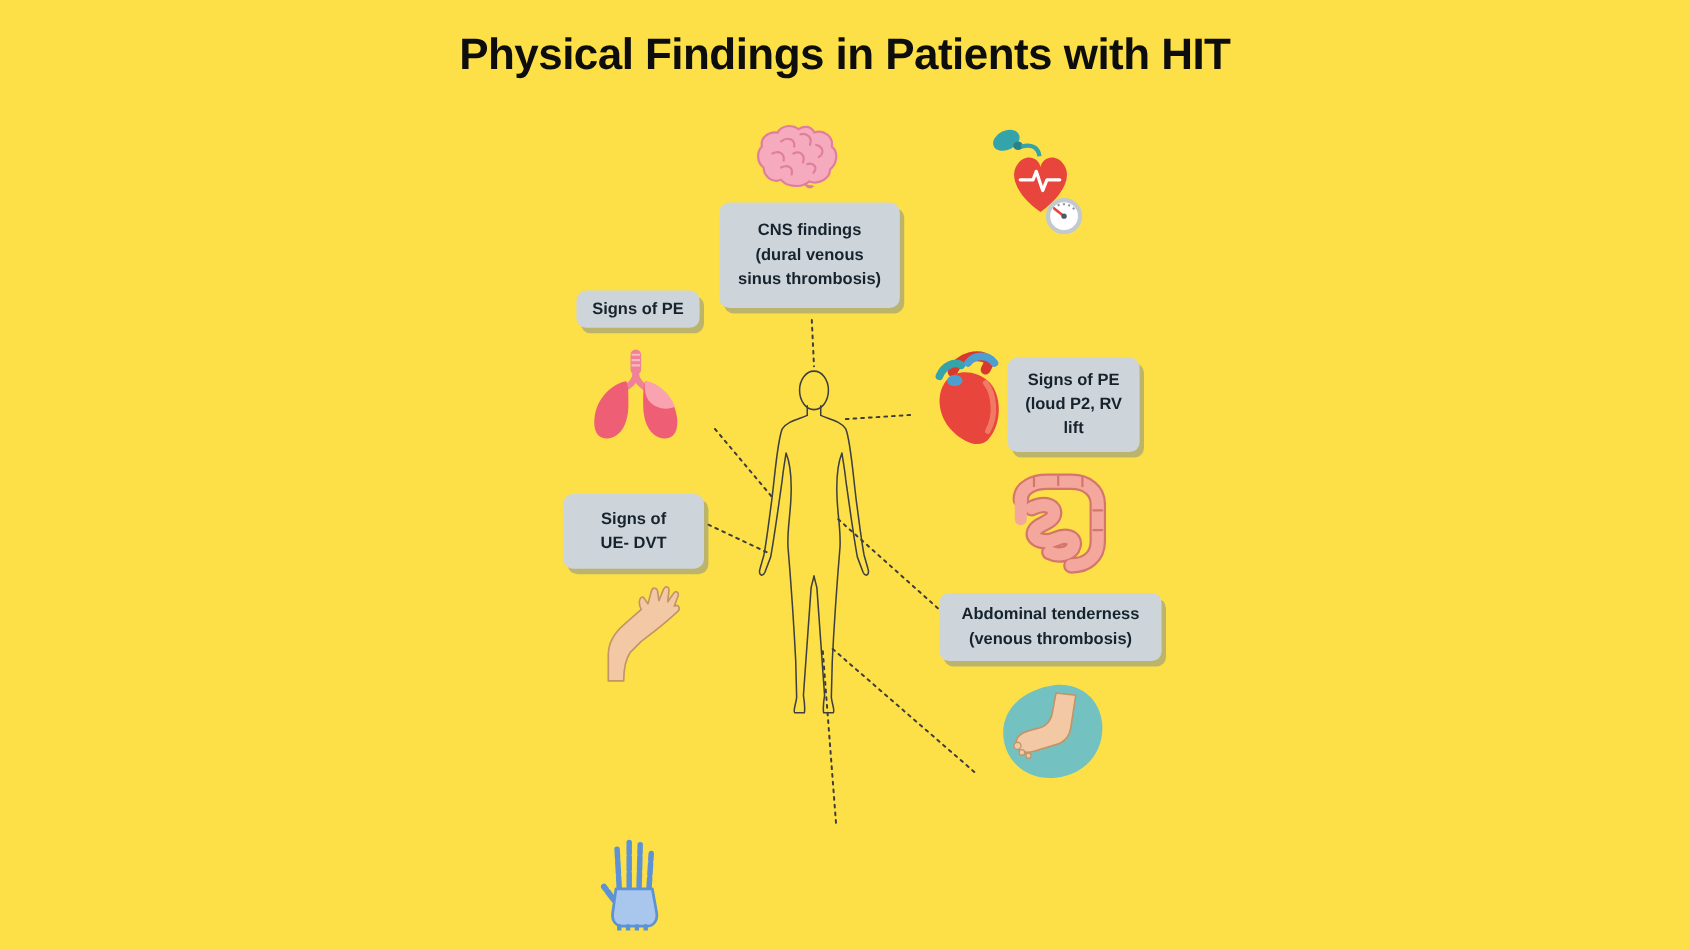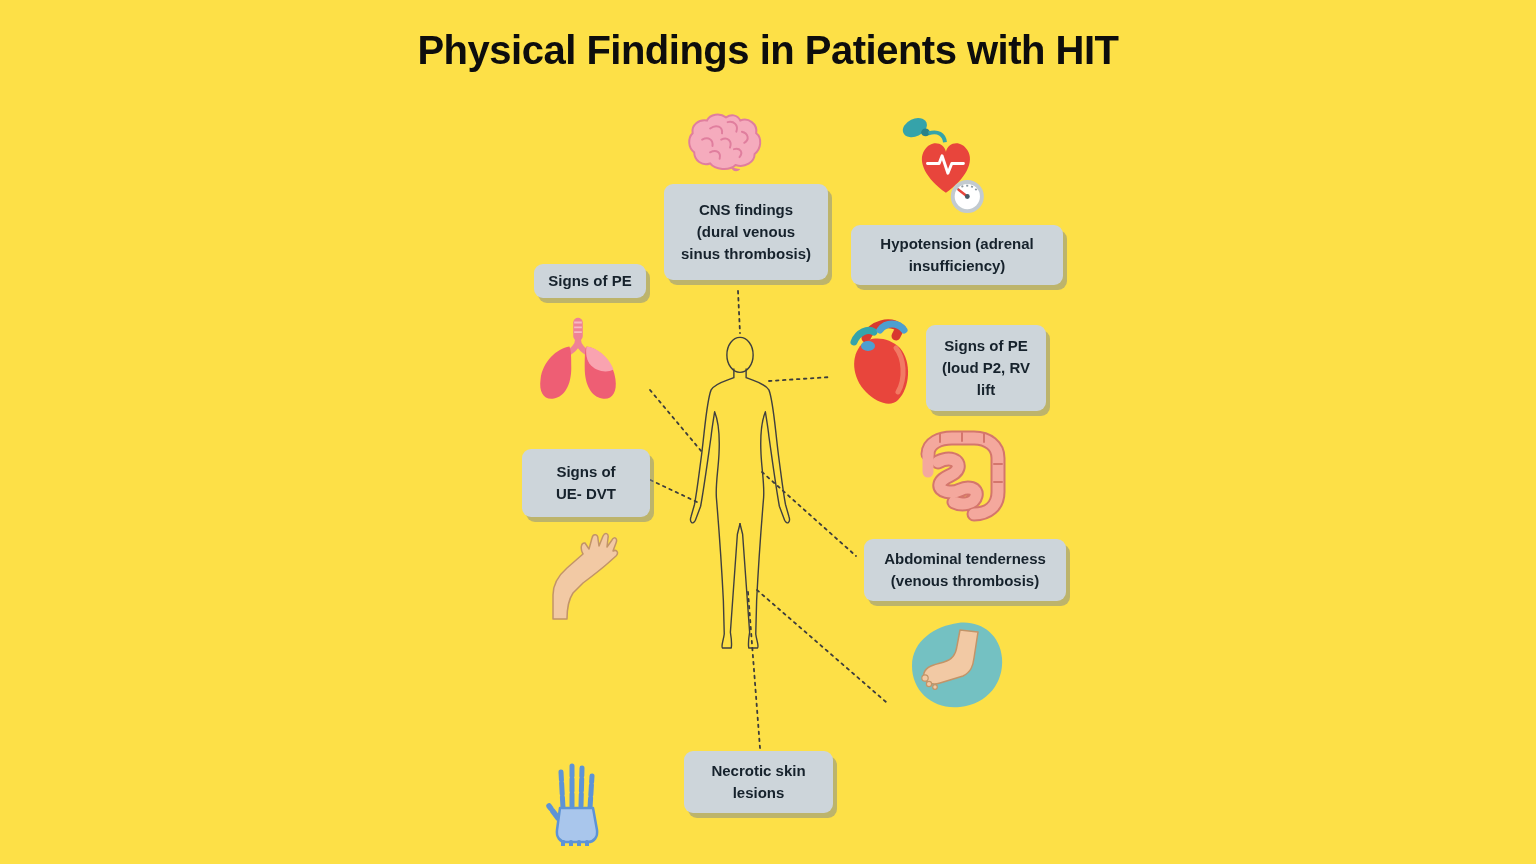--- a/index.html
+++ b/index.html
@@ -10,21 +10,21 @@
   .title{
     position:absolute;left:0;right:0;top:28px;margin:0;
     text-align:center;font-size:40px;font-weight:800;letter-spacing:-0.5px;
     color:#0d0d0d;
   }
   .label-box{
     position:absolute;background:#cdd5da;border-radius:9px;
     box-shadow:4px 5px 0 rgba(125,135,143,0.5);
     display:flex;align-items:center;justify-content:center;text-align:center;
     font-weight:bold;color:#16222c;font-size:15px;line-height:1.45;
-    white-space:pre-line;padding:5px 9px;box-sizing:border-box;z-index:3;margin-left:10px;
+    white-space:pre-line;padding:5px 9px;box-sizing:border-box;z-index:3;
   }
   .icon{position:absolute;z-index:2;}
   .icon svg{display:block;width:100%;height:100%;}
   #connectors{position:absolute;left:0;top:0;z-index:1;}
 </style>
 </head>
 <body>
 
 <div id="canvas">
 
@@ -38,32 +38,28 @@
       <line x1="644" y1="477" x2="697" y2="502"></line>
       <line x1="762" y1="472" x2="856" y2="556"></line>
       <line x1="757" y1="590" x2="886" y2="702"></line>
       <line x1="748" y1="592" x2="760" y2="748"></line>
     </g>
   </svg>
 
   <div class="label-box" style="left:654px;top:184px;width:164px;height:96px">CNS findings
 (dural venous
 sinus thrombosis)</div>
-  <div class="label-box" style="left:841px;top:225px;width:212px;height:60px">Hypotension (adrenal
-insufficiency)</div>
   <div class="label-box" style="left:524px;top:264px;width:112px;height:34px">Signs of PE</div>
   <div class="label-box" style="left:916px;top:325px;width:120px;height:86px">Signs of PE
 (loud P2, RV
 lift</div>
   <div class="label-box" style="left:512px;top:449px;width:128px;height:68px">Signs of
 UE- DVT</div>
   <div class="label-box" style="left:854px;top:539px;width:202px;height:62px">Abdominal tenderness
 (venous thrombosis)</div>
-  <div class="label-box" style="left:674px;top:751px;width:149px;height:62px">Necrotic skin
-lesions</div>
 
   <div class="icon" style="left:686px;top:111px;width:80px;height:62px">
     <svg viewBox="0 0 100 78">
       <path d="M50,8 C42,2 30,4 26,12 C16,10 6,18 8,28 C2,34 2,46 10,52 C10,62 20,70 30,66 C36,74 54,76 62,68 C74,72 86,64 86,54 C94,48 96,34 88,28 C90,16 78,8 68,12 C64,4 56,4 50,8 Z" fill="#f5abbd" stroke="#e07e9e" stroke-width="2.5"></path>
       <path d="M30,22 C38,16 46,20 45,28 M52,14 C60,12 66,18 63,26 M20,36 C28,32 34,36 33,44 M70,26 C78,28 80,36 73,40 M44,36 C52,32 58,38 55,46 M30,52 C38,48 44,52 42,60 M60,48 C68,46 72,52 67,58" fill="none" stroke="#e07e9e" stroke-width="2.5" stroke-linecap="round"></path>
       <path d="M56,70 C58,76 64,78 68,73 C64,72 60,72 56,70 Z" fill="#e07e9e"></path>
     </svg>
   </div>
 
   <div class="icon" style="left:895px;top:113px;width:98px;height:102px">

